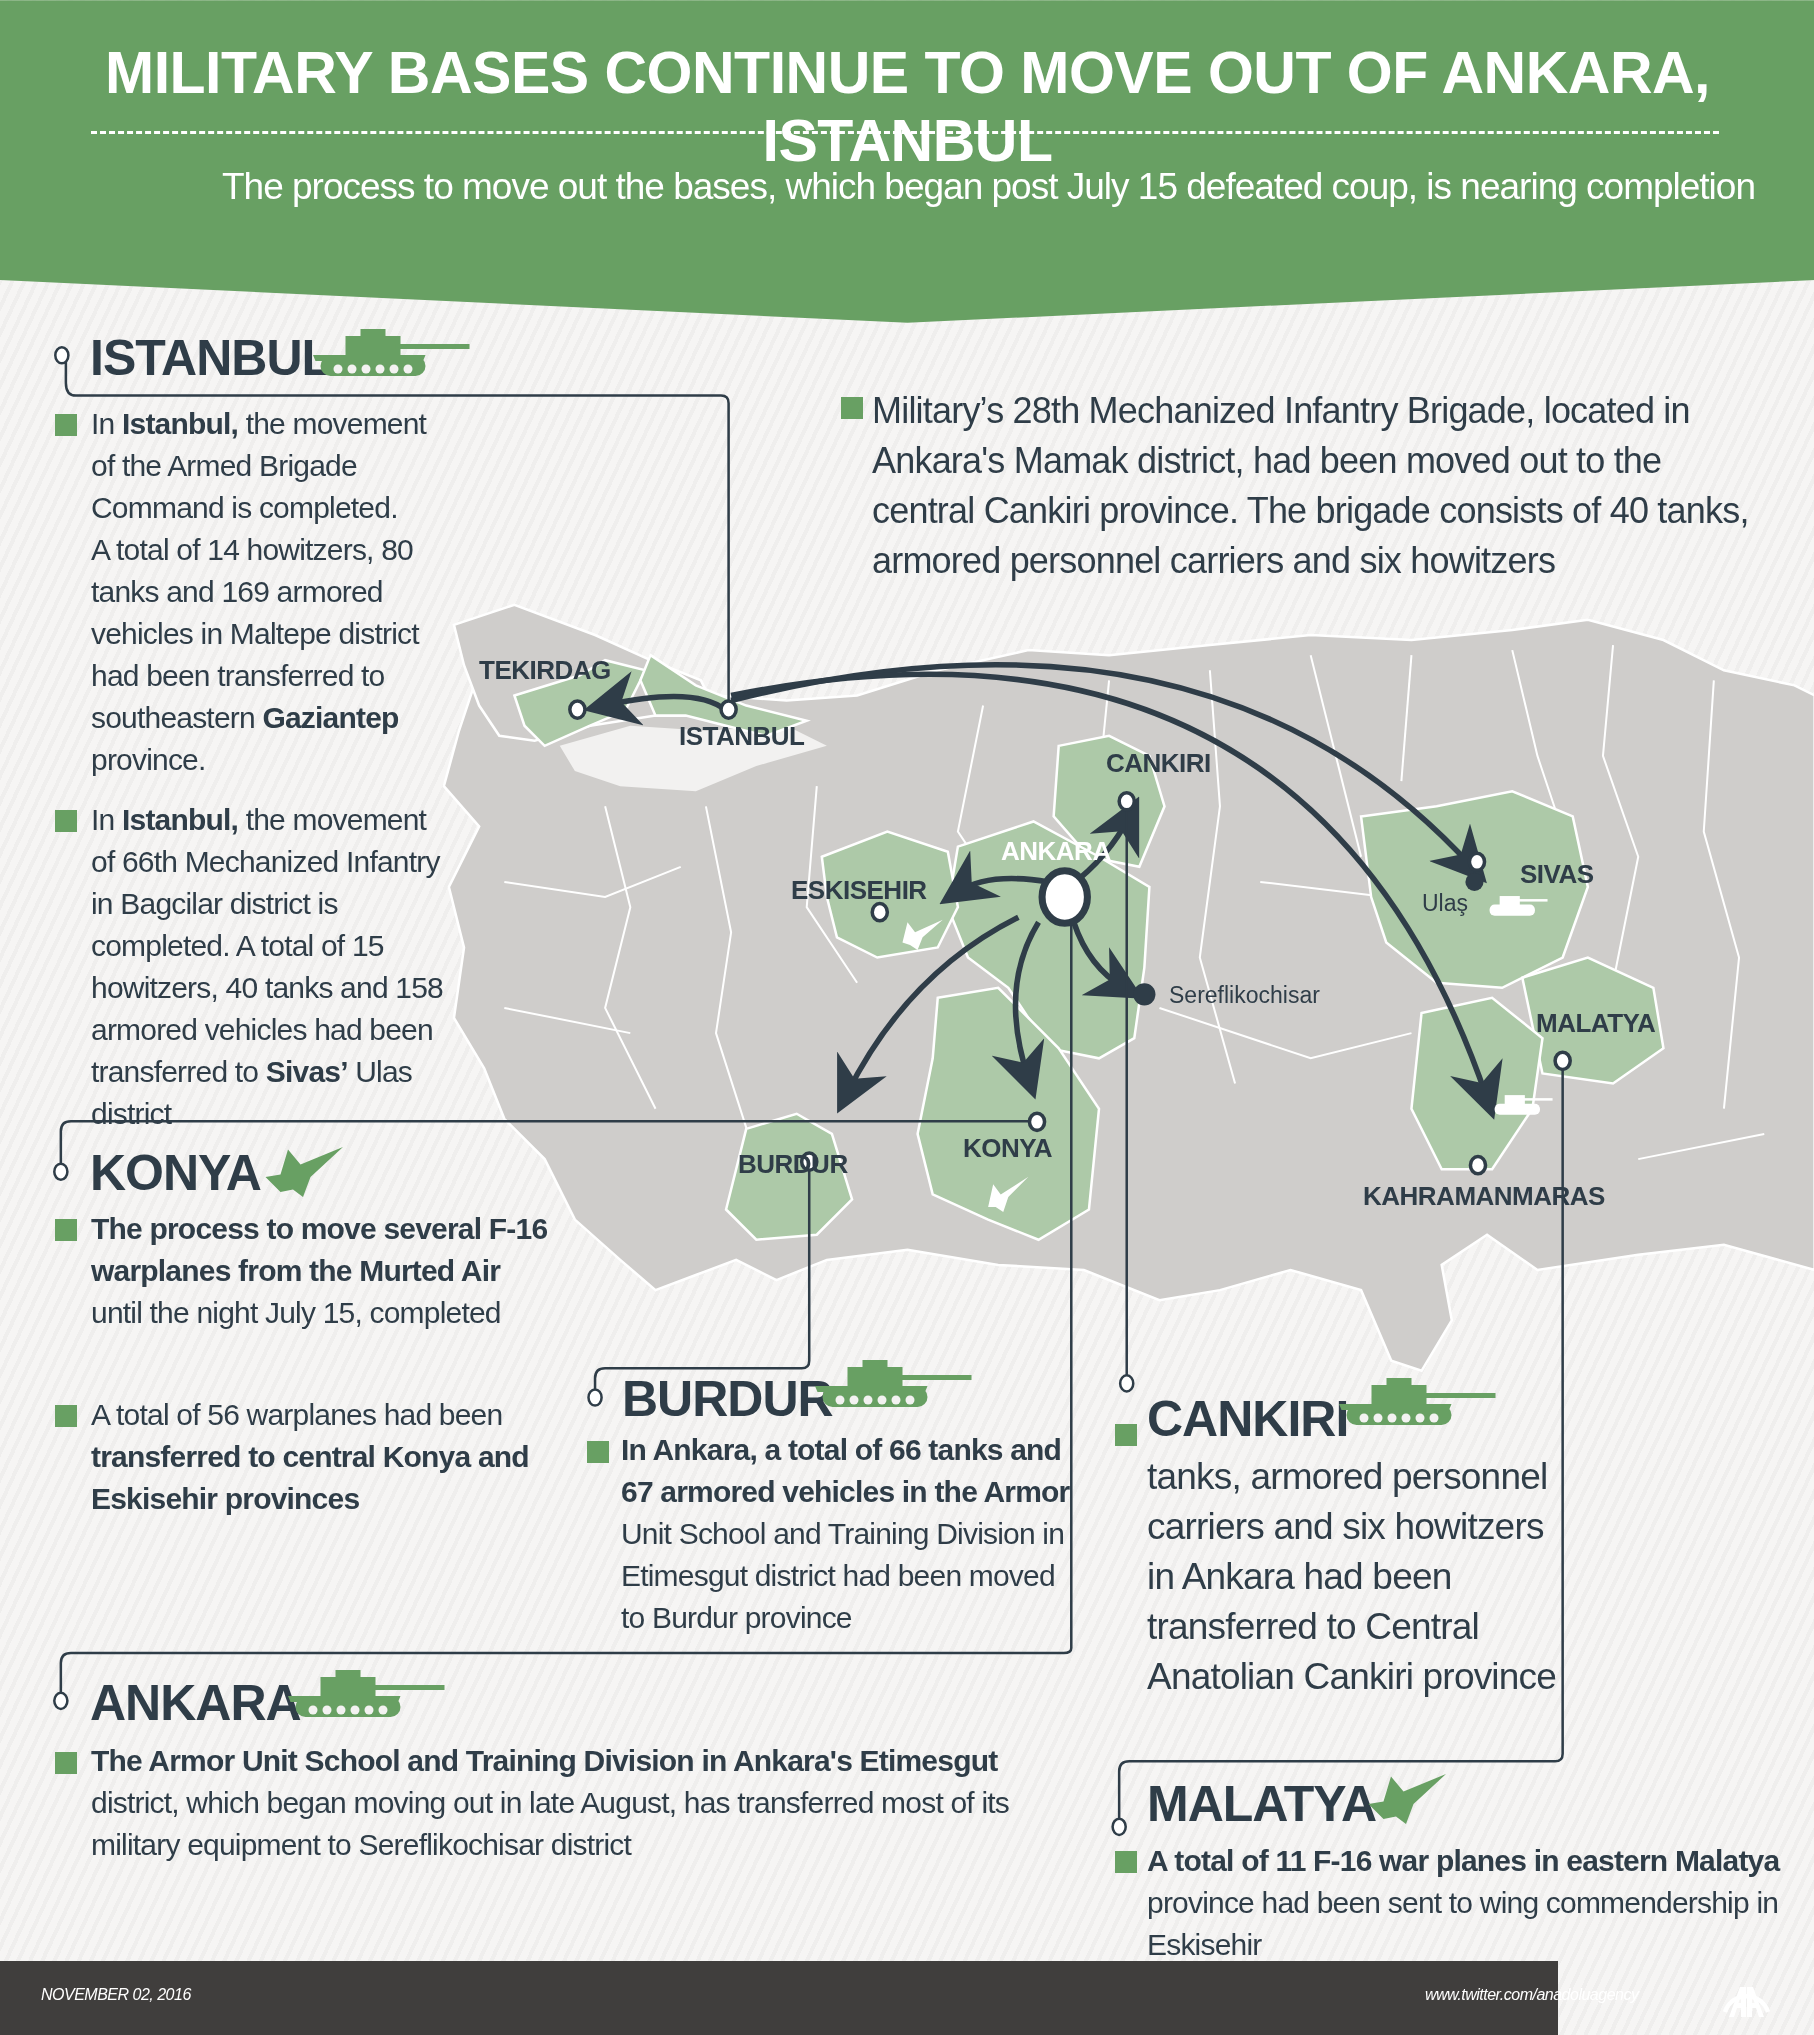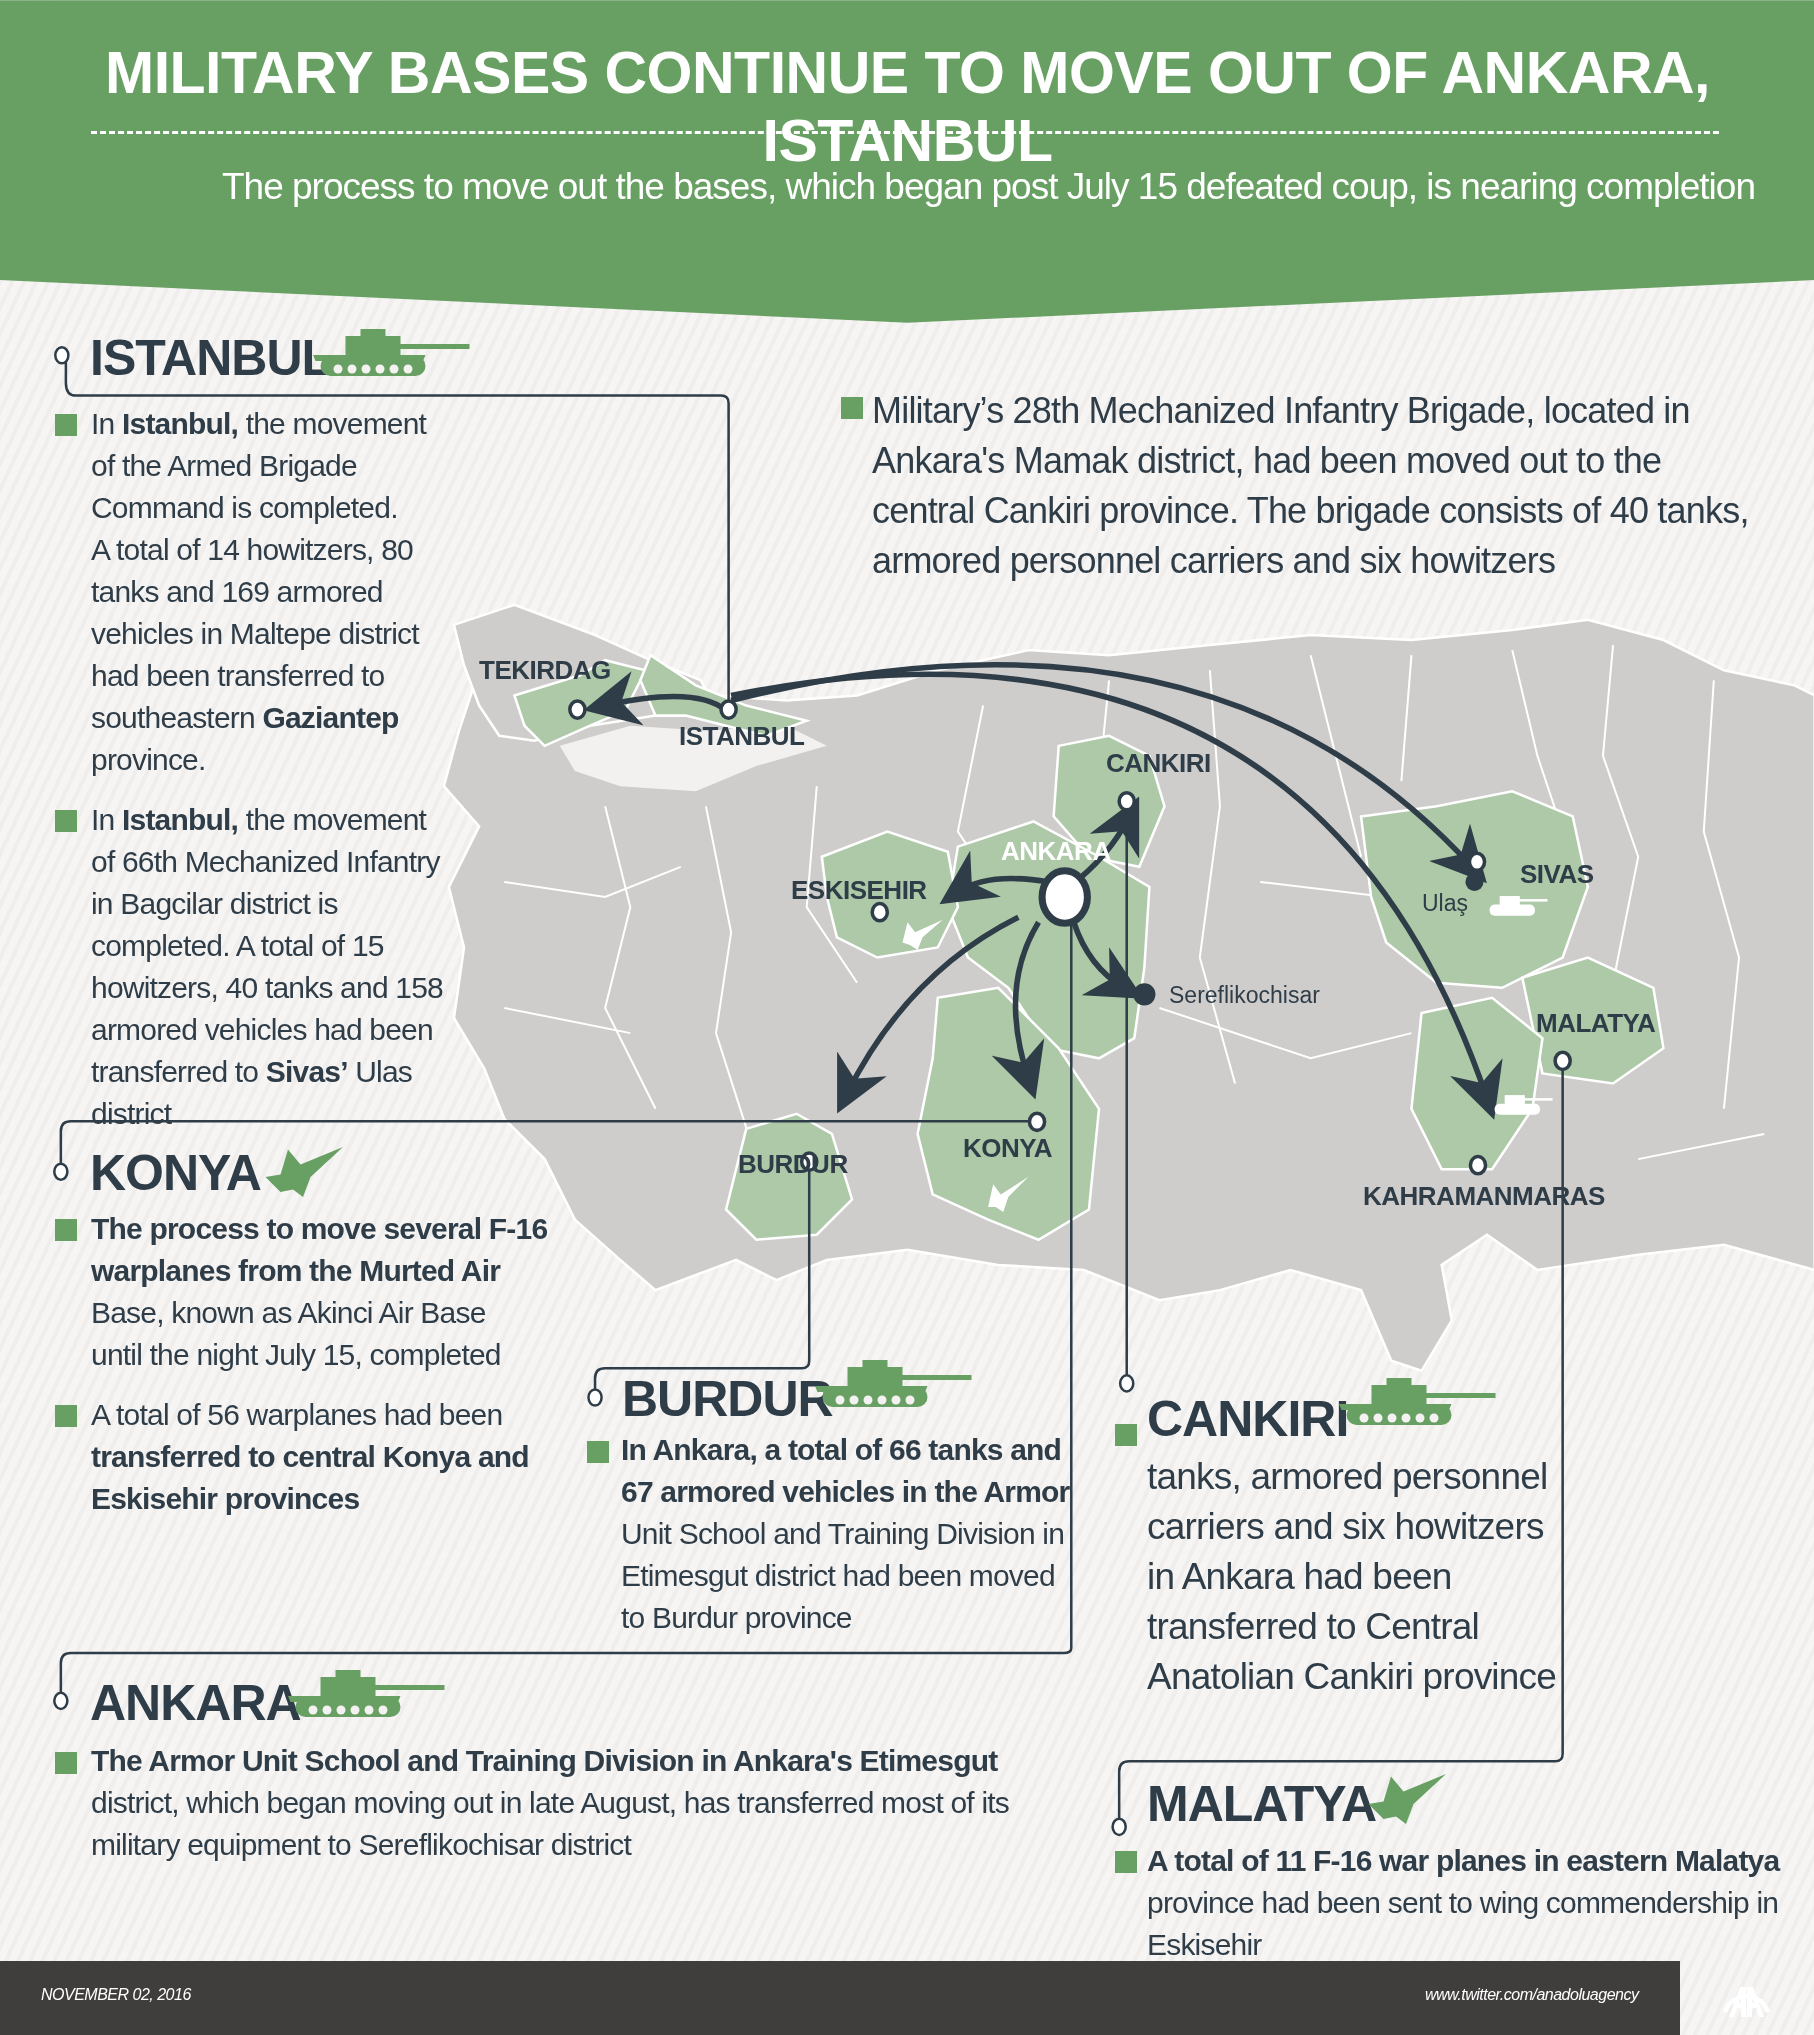--- a/index.html
+++ b/index.html
@@ -28,21 +28,21 @@
   .para { position:absolute; font-size:30px; line-height:42px; color:#2f3d48;
           letter-spacing:-0.8px; }
   .para b { font-weight:bold; }
   .bullet { position:absolute; width:22px; height:22px; background:#68a063; }
   .icon { position:absolute; }
 
   .city-label { position:absolute; font-weight:bold; font-size:26px; color:#2f3d48; letter-spacing:-0.5px; }
   .city-label.white { color:#fff; }
   .small-label { position:absolute; font-size:23px; color:#2f3d48; }
 
-  .footer { position:absolute; left:0; top:1961px; width:1680px; height:75px; background:#403e3d; }
+  .footer { position:absolute; left:0; top:1961px; width:1558px; height:75px; background:#403e3d; }
   .footer .date { position:absolute; left:41px; top:25px; color:#fff; font-style:italic; font-size:16px; letter-spacing:-0.5px; }
   .footer .url { position:absolute; left:1425px; top:25px; color:#fff; font-style:italic; font-size:16px; letter-spacing:-0.5px; }
   .footer .logo { position:absolute; left:1719px; top:6px; }
 </style>
 </head>
 <body>
 
 <div class="bg-stripes"></div>
 
 <div class="header">
@@ -222,21 +222,20 @@
 </div>
 
 <div class="section-title" style="left:90px;top:1148px;">KONYA</div>
 <svg class="icon" style="left:260px;top:1142px;" width="86" height="55" viewBox="0 0 170 110">
   <path d="M10,70 L40,65 L55,15 L80,45 L165,10 L100,70 L85,110 L65,95 L40,100 Z" fill="#68a063"></path>
 </svg>
 <div class="bullet" style="left:55px;top:1219px;"></div>
 <div class="para" style="left:91px;top:1208px;">
   <div><b>The process to move several F-16</b></div>
   <div><b>warplanes from the Murted Air</b></div>
-  <div>Base, known as Akinci Air Base</div>
   <div>until the night July 15, completed</div>
 </div>
 <div class="bullet" style="left:55px;top:1405px;"></div>
 <div class="para" style="left:91px;top:1394px;">
   <div>A total of 56 warplanes had been</div>
   <div><b>transferred to central Konya and</b></div>
   <div><b>Eskisehir provinces</b></div>
 </div>
 
 <div class="section-title" style="left:622px;top:1374px;">BURDUR</div>

